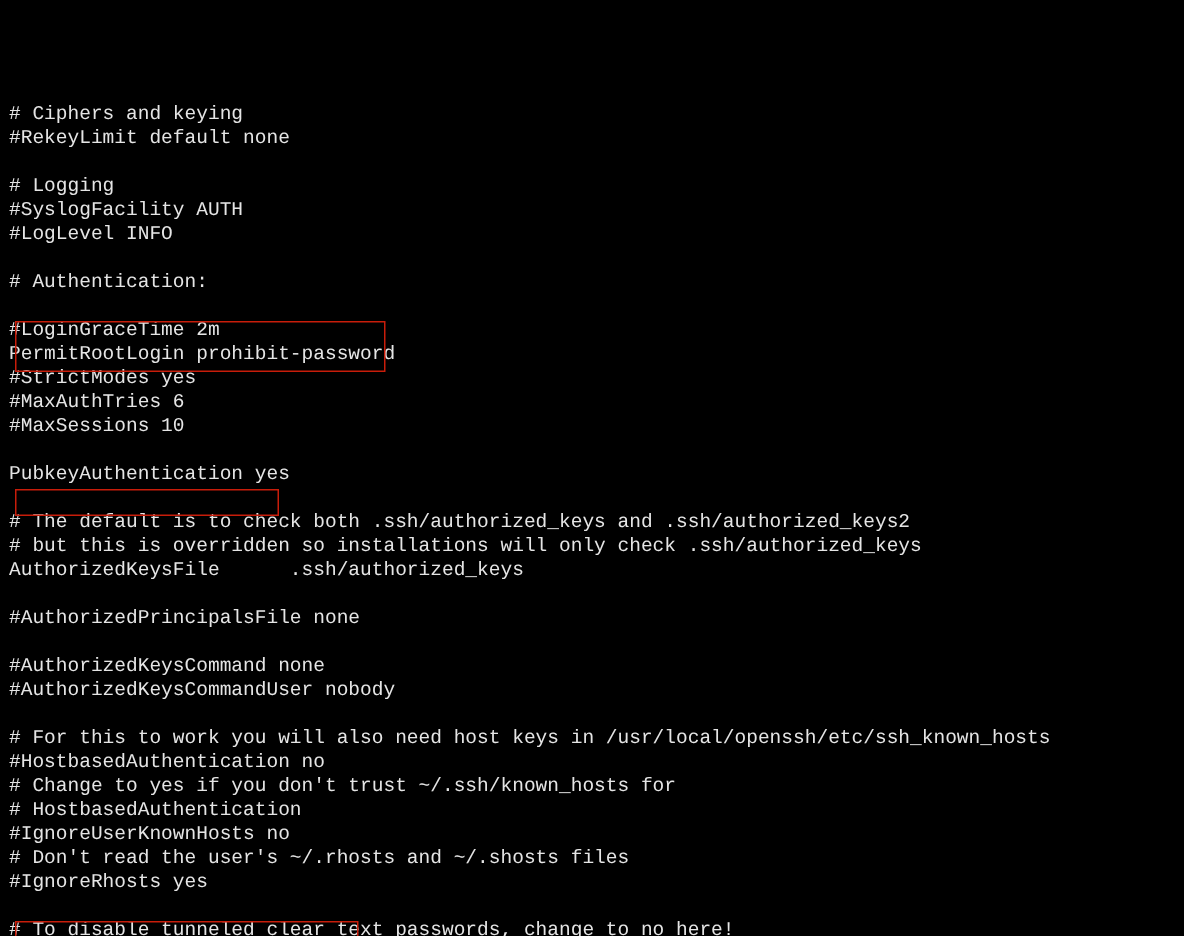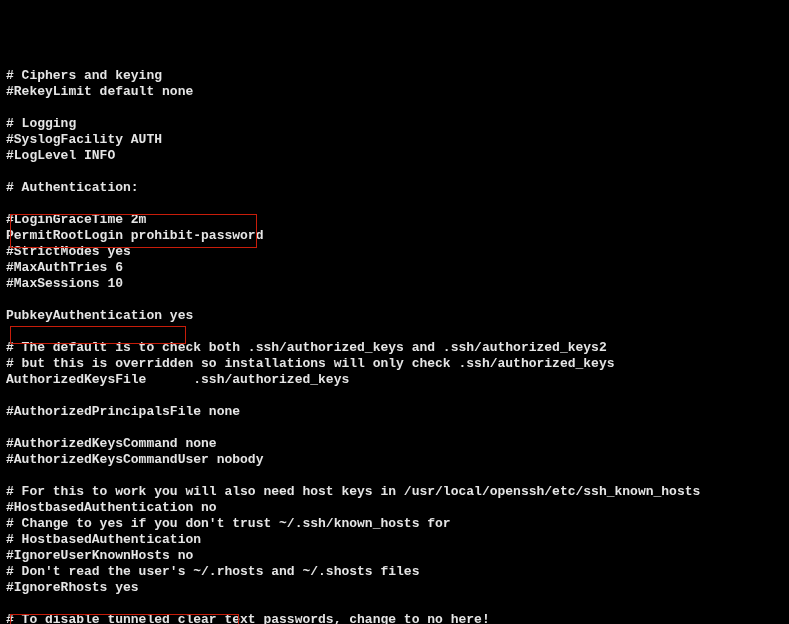--- a/index.html
+++ b/index.html
@@ -9,21 +9,21 @@
     font-family: "Courier New", monospace;
     font-size: 13px;
     line-height: 16px;
     width: 789px;
     height: 624px;
     padding: 4px 6px;
     overflow: hidden;
     white-space: pre;
   }
   .editor { position: relative; }
-  .line { height: 16px; font-weight: bold; }
+  .line { height: 16px; }
   .box {
     position: absolute;
     border: 1px solid #c81d0a;
     pointer-events: none;
   }
 </style>
 </head>
 <body>
 
 

